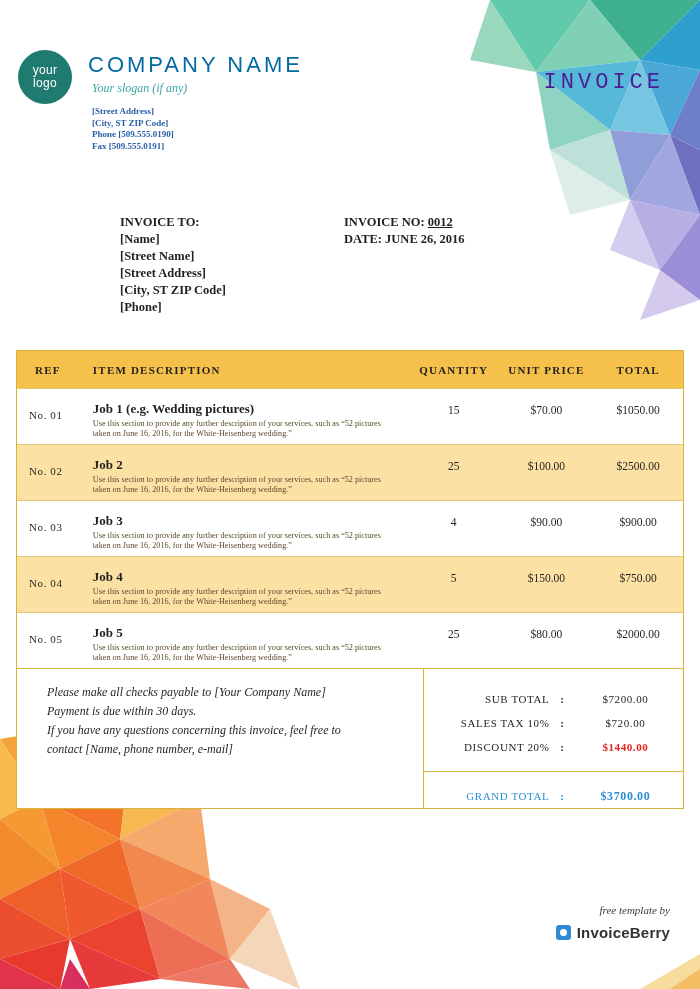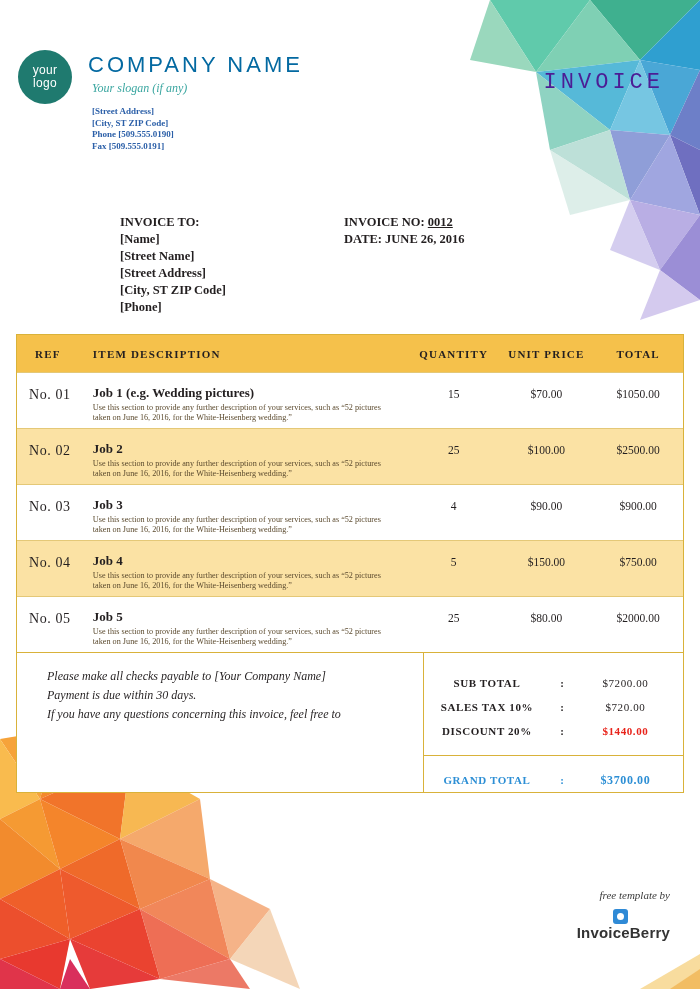--- a/index.html
+++ b/index.html
@@ -110,21 +110,21 @@
     left: 344px;
     font-size: 12.5px;
     font-weight: bold;
     line-height: 17px;
   }
   .meta .num { text-decoration: underline; }
 
   
   .table {
     position: absolute;
-    top: 334px;
+    top: 350px;
     left: 16px;
     width: 668px;
     border: 1px solid #d9b23a;
     box-sizing: border-box;
     background: #ffffff;
   }
   .thead {
     background: #f5c14b;
     display: flex;
     align-items: center;
@@ -144,23 +144,23 @@
   .c-ref   { width: 62px;  padding-left: 12px; box-sizing: border-box; }
   .c-desc  { width: 330px; padding-left: 4px;  box-sizing: border-box; }
   .c-qty   { width: 92px;  text-align: center; box-sizing: border-box; }
   .c-price { width: 94px;  text-align: center; box-sizing: border-box; }
   .c-total { width: 90px;  text-align: center; box-sizing: border-box; }
 
   .thead .c-ref   { padding-left: 18px; }
   .thead .c-desc  { padding-left: 14px; }
 
   .row .c-ref {
-    font-size: 14px;
+    font-size: 11px;
     letter-spacing: .6px;
-    padding-top: 14px;
+    padding-top: 20px;
   }
   .job-title {
     font-size: 13px;
     font-weight: bold;
     padding-top: 12px;
     padding-left: 10px;
   }
   .job-desc {
     font-size: 8.2px;
     line-height: 10px;
@@ -195,21 +195,21 @@
     box-sizing: border-box;
     padding-top: 18px;
     font-size: 11px;
   }
   .trow {
     display: flex;
     align-items: center;
     height: 24px;
     letter-spacing: .6px;
   }
-  .t-label { width: 125px; text-align: center; font-weight: bold; }
+  .t-label { width: 125px; text-align: right; font-weight: normal; }
   .t-colon { width: 26px;  text-align: center; font-weight: bold; }
   .t-value { width: 100px; text-align: center; }
   .t-value.red { color: #e8231a; font-weight: bold; }
   .grand {
     margin-top: 12px;
     border-top: 1px solid #d9b23a;
     padding-top: 12px;
   }
   .grand .t-label { color: #2d8fd5; }
   .grand .t-colon { color: #2d8fd5; }
@@ -225,21 +225,20 @@
   .free-template {
     font-size: 11px;
     font-style: italic;
     color: #3b3b3b;
   }
   .brand-row {
     display: flex;
     align-items: center;
     justify-content: flex-end;
     margin-top: 8px;
-    flex-direction: column;
   }
   .brand-mark {
     width: 15px; height: 15px;
     border-radius: 3px;
     background: #2f8ad6;
     margin-right: 6px;
     position: relative;
   }
   .brand-mark::after {
     content: "";
@@ -416,20 +415,21 @@
     <div class="c-qty">25</div>
     <div class="c-price">$80.00</div>
     <div class="c-total">$2000.00</div>
   </div>
 
   <div class="foot">
     <div class="notes">
       <div>Please make all checks payable to [Your Company Name]</div>
       <div>Payment is due within 30 days.</div>
       <div>If you have any questions concerning this invoice, feel free to</div>
+      <div>contact [Name, phone number, e-mail]</div>
     </div>
 
     <div class="totals">
       <div class="trow">
         <div class="t-label">SUB TOTAL</div>
         <div class="t-colon">:</div>
         <div class="t-value">$7200.00</div>
       </div>
       <div class="trow">
         <div class="t-label">SALES TAX 10%</div>

